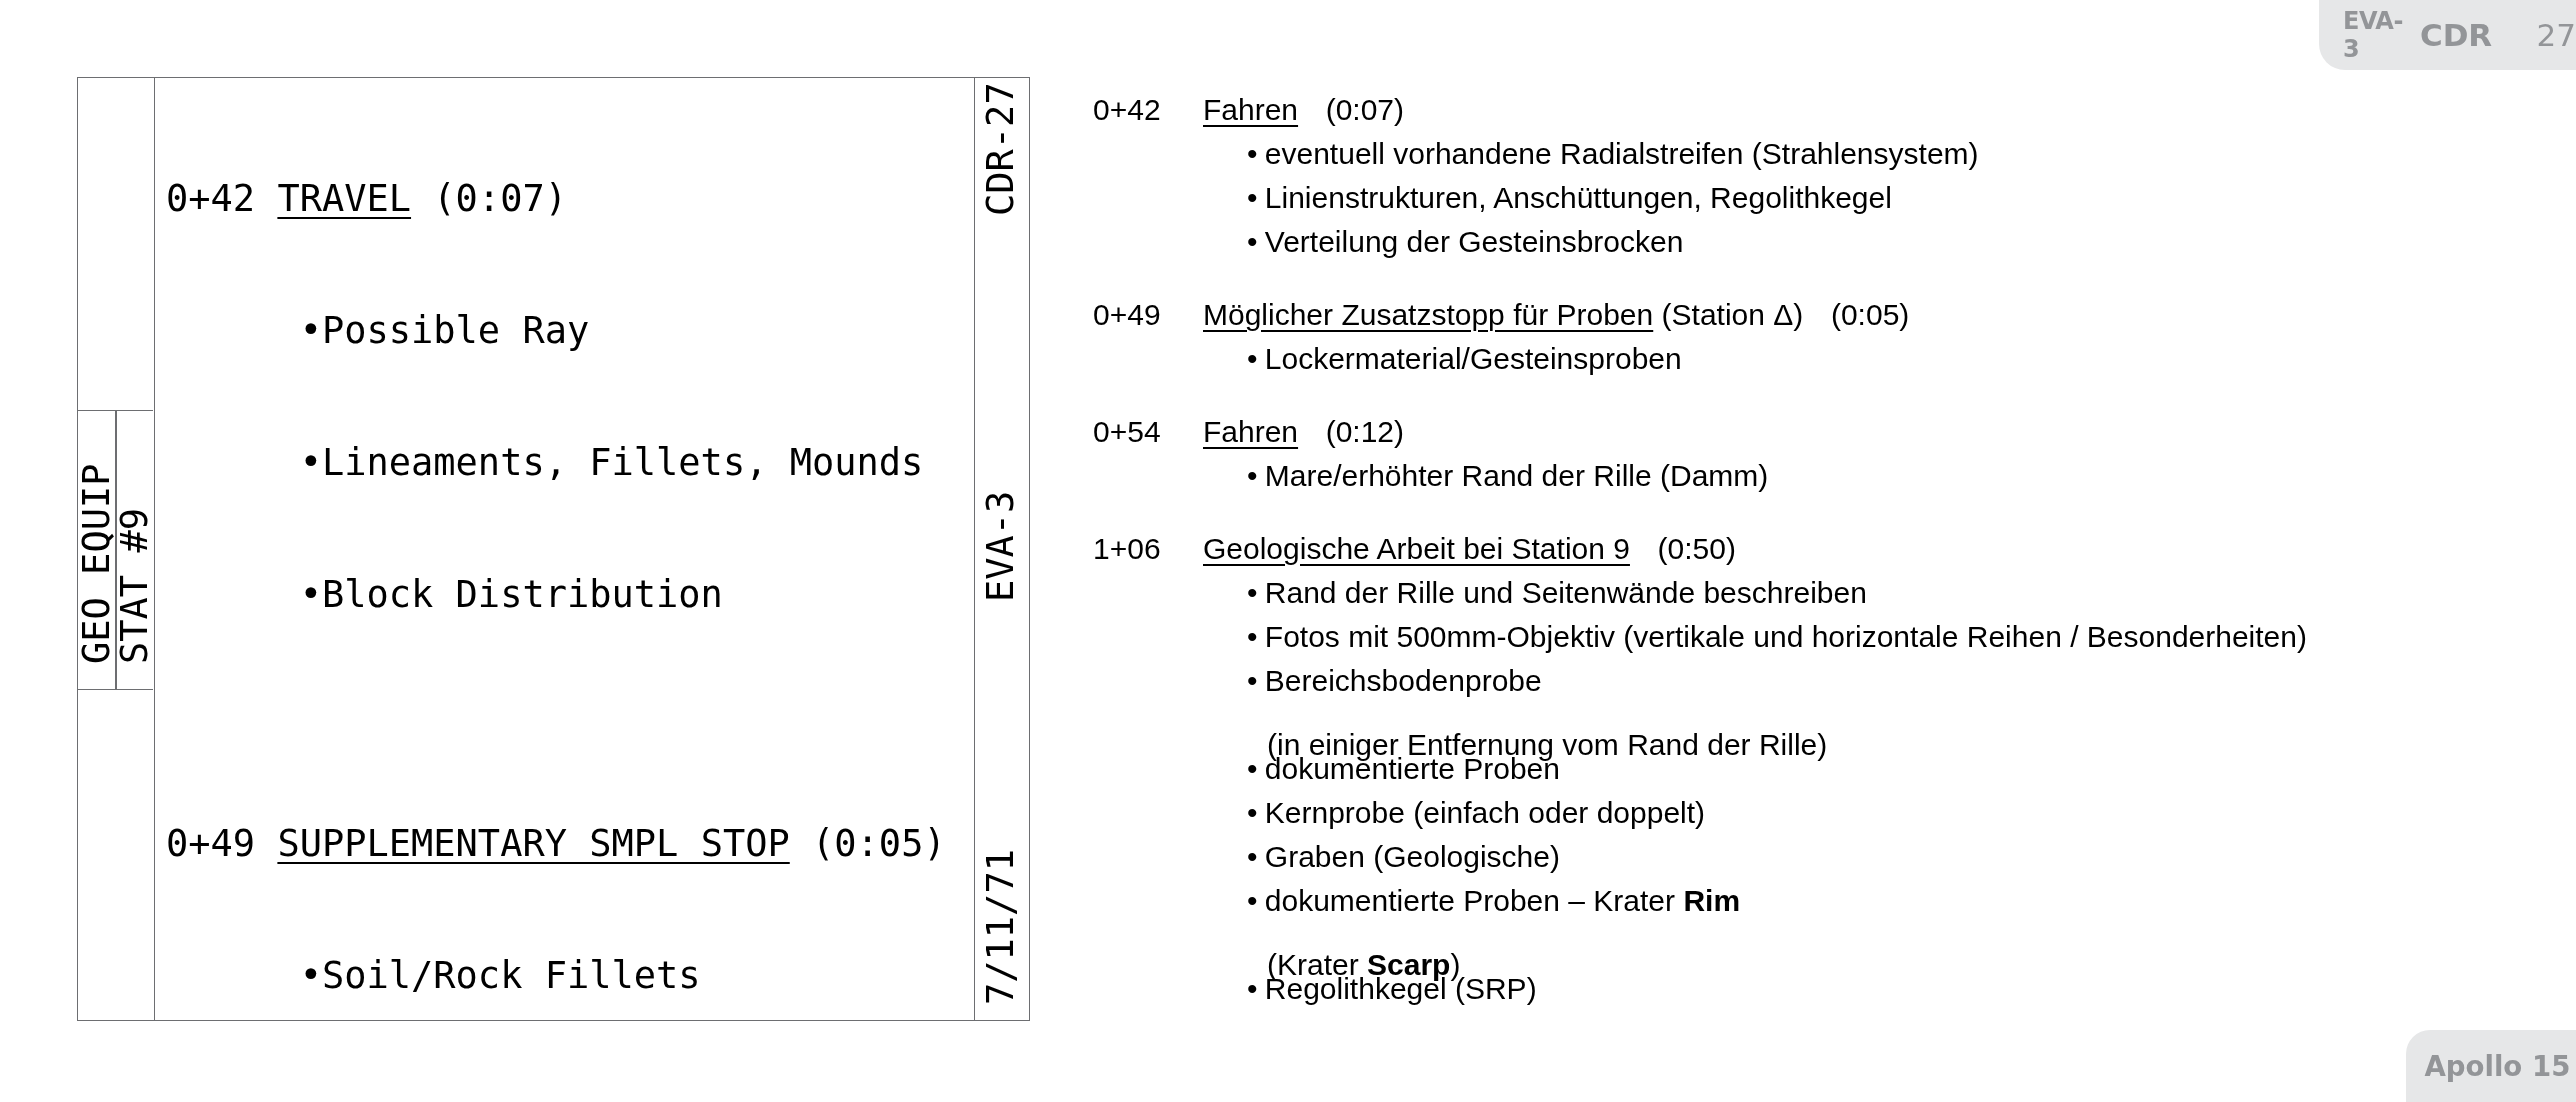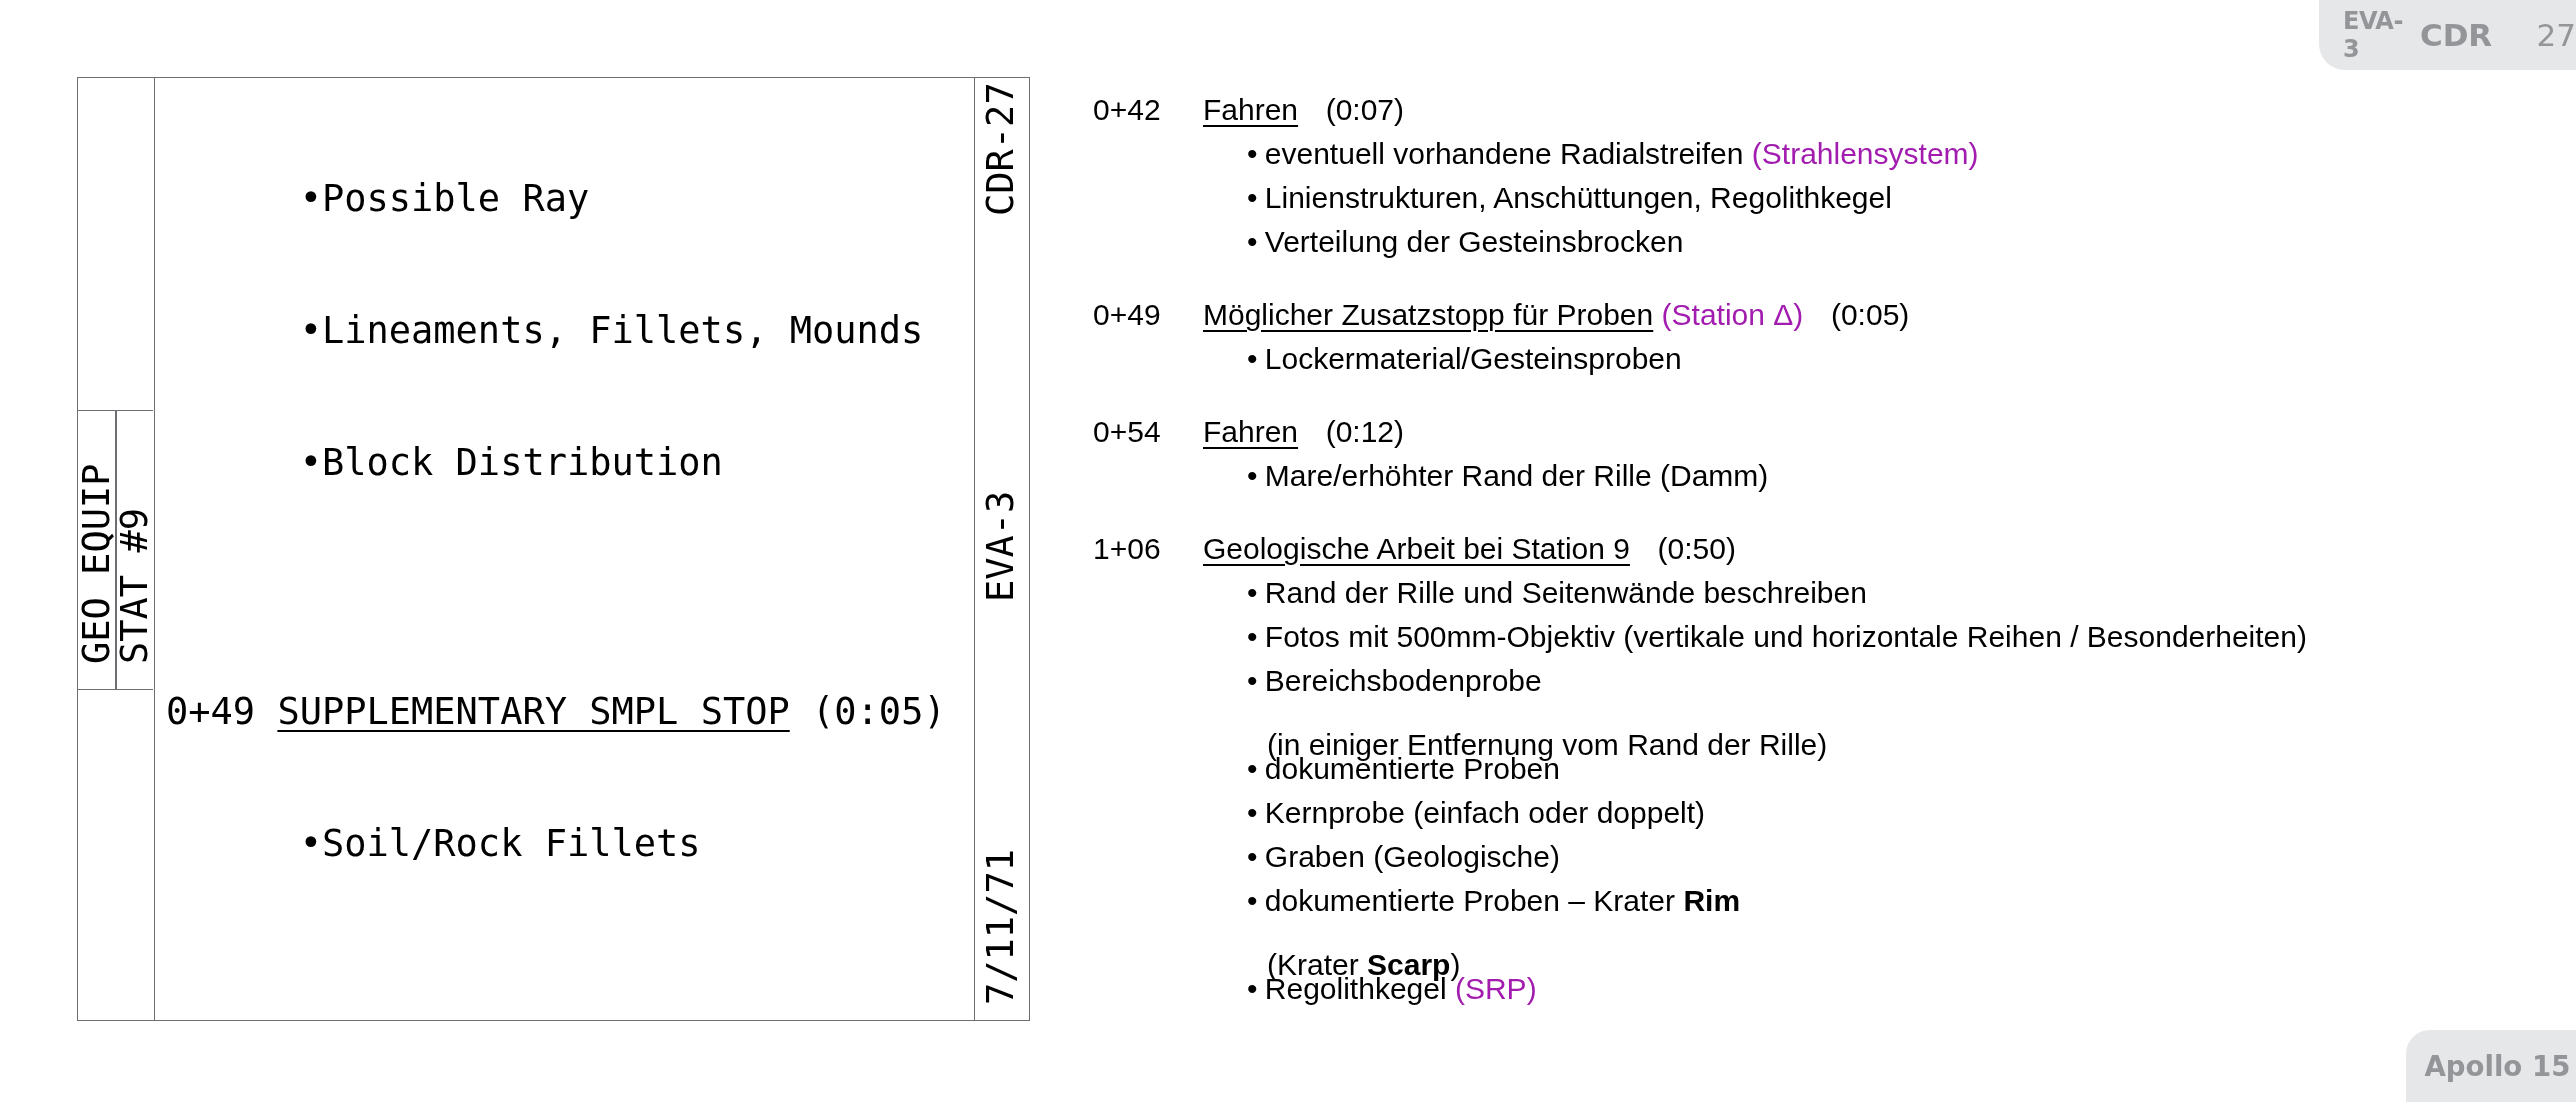--- a/index.html
+++ b/index.html
@@ -69,21 +69,21 @@
     font-family:"Liberation Sans", sans-serif; font-size:30px; line-height:44px;
     font-stretch:condensed;
   }
   .de .row { position:relative; height:44px; white-space:nowrap; }
   .de .t { position:absolute; left:0; }
   .de .h { position:absolute; left:110px; }
   .de .b { position:absolute; left:154px; }
   .de .b .dot { margin-right:7.3px; }
   .de .cont { position:absolute; left:174px;margin-top:20px; }
   .de .u { text-decoration:underline; text-underline-offset:4.6px; text-decoration-thickness:1.8px; }
-  .de .g { color:#a21caf; }
+  .de .g { color:#000000; }
   .de .gap { height:29px; }
   .de .time { margin-left:27.6px; }
 </style>
 </head>
 <body>
 
 <div class="hdr-tab">
   <span class="eva">EVA-3</span>
   <span class="cdr">CDR</span>
   <span class="num">27</span>
@@ -92,20 +92,21 @@
 <div class="card">
   <div class="col-left">
     <div class="side-box">
       <div class="divider"></div>
       <div class="vtext v1">GEO EQUIP</div>
       <div class="vtext v2">STAT #9</div>
     </div>
   </div>
 
   <div class="content">
+    <div><span>0+42</span> <span class="u">TRAVEL</span> <span>(0:07)</span></div>
     <div>      <span>•Possible Ray</span></div>
     <div>      <span>•Lineaments, Fillets, Mounds</span></div>
     <div>      <span>•Block Distribution</span></div>
     <div class="gap"></div>
     <div><span>0+49</span> <span class="u">SUPPLEMENTARY SMPL STOP</span> <span>(0:05)</span></div>
     <div>      <span>•Soil/Rock Fillets</span></div>
     <div class="gap"></div>
     
     
     

